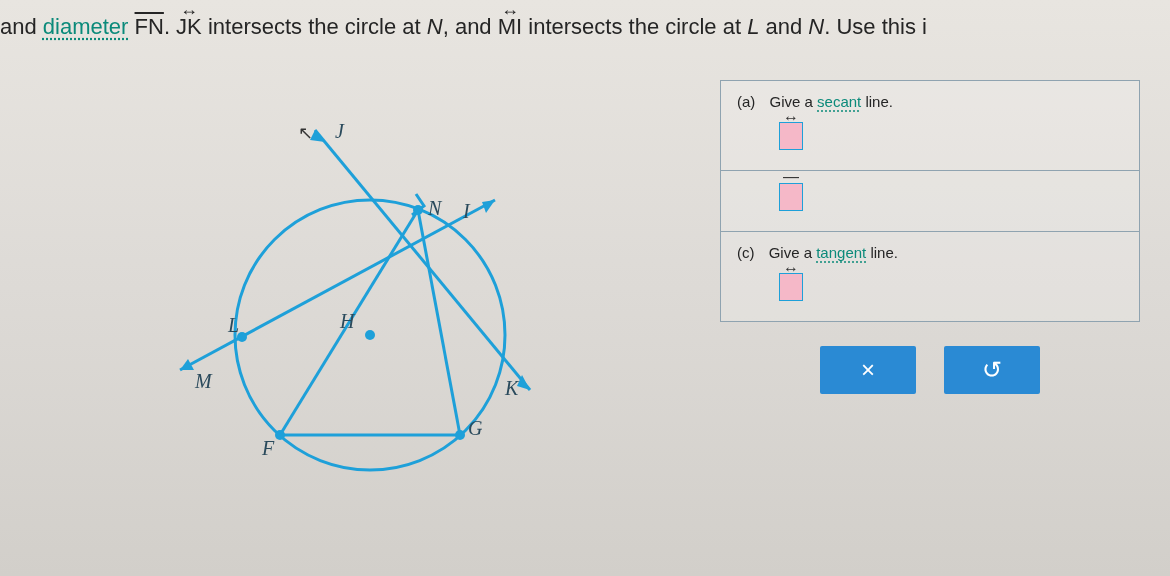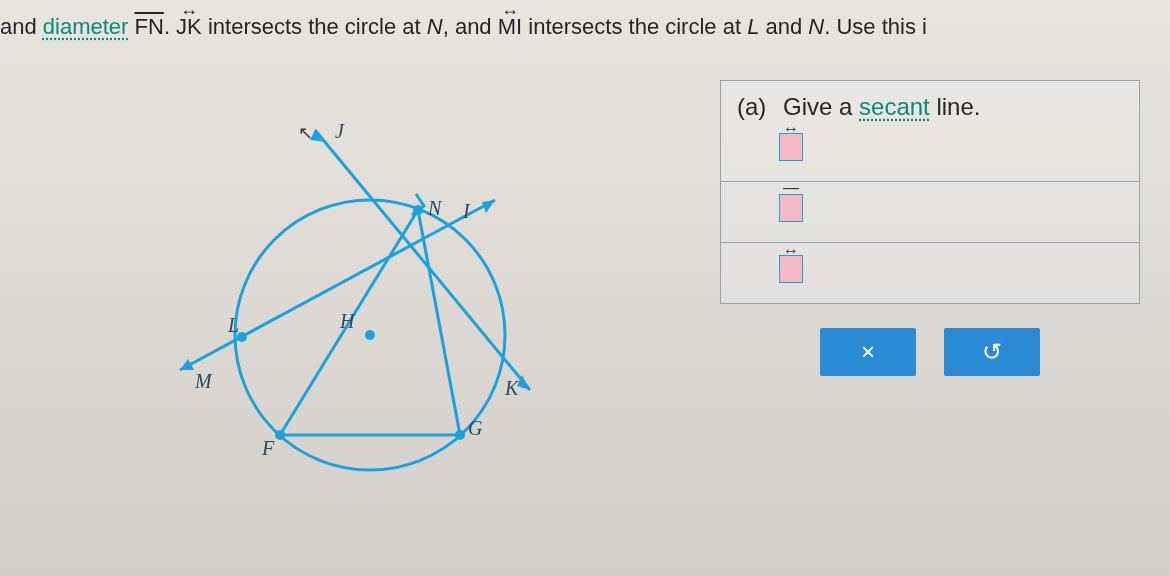--- a/index.html
+++ b/index.html
@@ -52,21 +52,21 @@
       border: 1px solid #8fa3b0;
       background: rgba(255,255,255,0.18);
       width: 420px;
     }
     .answer-row {
       border-bottom: 1px solid #8fa3b0;
       padding: 12px 16px 16px 16px;
     }
     .answer-row:last-child { border-bottom: none; }
     .prompt-line {
-      font-size: 24px;
+      font-size: 15px;
       color: #252525;
       margin-bottom: 12px;
     }
     .part-label { margin-right: 10px; }
     .input-wrap {
       margin-left: 42px;
       position: relative;
       display: inline-block;
     }
     .overline-sym {
@@ -172,20 +172,24 @@
           <span class="input-box"></span>
         </div>
       </div>
       <div class="answer-row">
         <div class="input-wrap">
           <span class="overline-sym">―</span>
           <span class="input-box"></span>
         </div>
       </div>
       <div class="answer-row">
+        <div class="prompt-line">
+          <span class="part-label">(c)</span>
+          <span>Give a </span><span class="underline-link">tangent</span><span> line.</span>
+        </div>
         <div class="input-wrap">
           <span class="overline-sym">↔</span>
           <span class="input-box"></span>
         </div>
       </div>
     </div>
     <div class="btn-row">
       <div class="btn">
         <span>×</span>
       </div>

